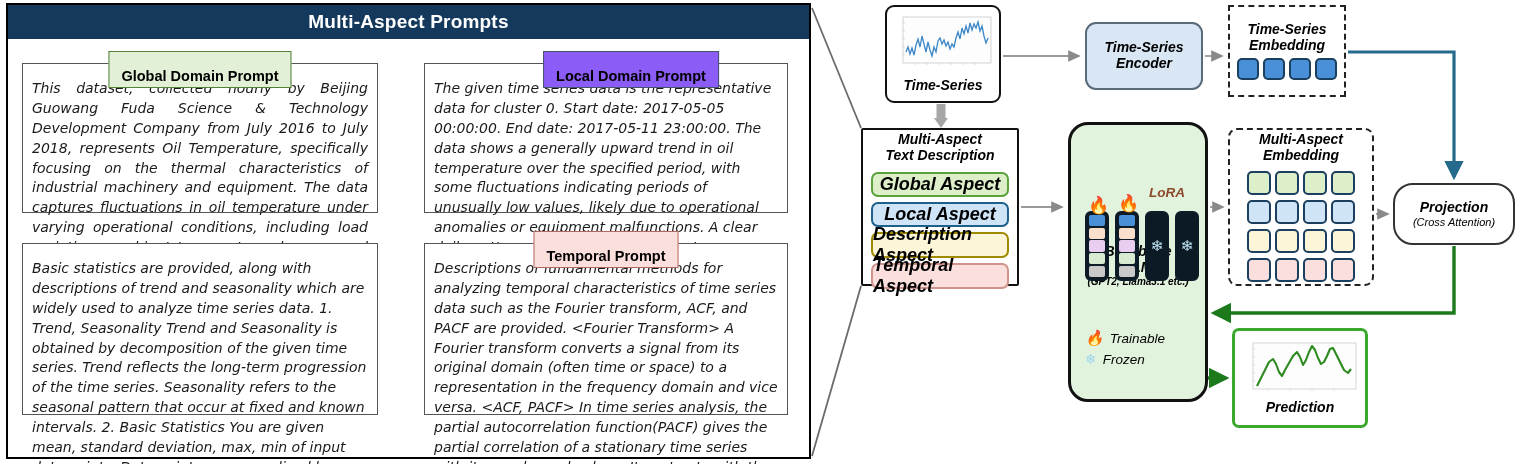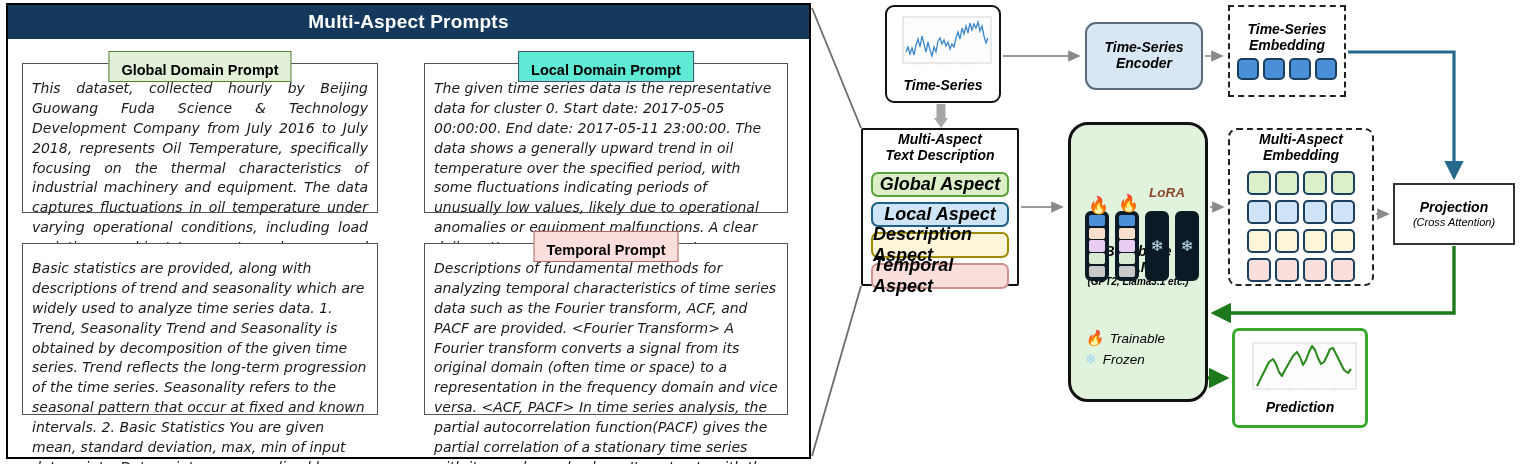--- a/index.html
+++ b/index.html
@@ -9,26 +9,26 @@
 
   
   #left-panel{left:6px;top:3px;width:805px;height:456px;border:2px solid #000;background:#fff;}
   #panel-title{left:8px;top:5px;width:801px;height:34px;background:#14395c;
       color:#fff;font-weight:bold;font-size:19px;display:flex;align-items:center;justify-content:center;
       letter-spacing:.2px;}
 
   .prompt-card{border:1.6px solid #555;background:#fff;}
   .prompt-head{position:absolute;top:-13px;left:50%;transform:translateX(-50%);
       border:1.6px solid #3f3f3f;font-weight:bold;font-size:14.5px;
-      padding:10px 12px 3px;white-space:nowrap;text-align:center;}
+      padding:16px 12px 3px;white-space:nowrap;text-align:center;}
   .prompt-body{font-style:italic;font-size:14px;line-height:1.42;
       text-align:justify;color:#1a1a1a;padding:15px 9px 6px 9px;
       font-family:"DejaVu Sans",sans-serif;}
   .h-green{background:#e3f0d8;border-color:#538135;}
-  .h-blue{background:#5eead4;border-color:#44546a;}
+  .h-blue{background:#8b5cf6;border-color:#44546a;margin-left:25px;}
   .h-yellow{background:#fdf2d4;border-color:#9f8200;}
   .h-pink{background:#fadfdc;border-color:#b06a63;}
 
   #card-global{left:22px;top:63px;width:356px;height:150px;}
   #card-local {left:424px;top:63px;width:364px;height:150px;}
   #card-stat  {left:22px;top:243px;width:356px;height:172px;}
   #card-temp  {left:424px;top:243px;width:364px;height:172px;}
 
   
   .rbox{border:2.4px solid #111;background:#fff;border-radius:9px;
@@ -71,21 +71,21 @@
   .flame{position:absolute;font-size:17px;line-height:1;}
   .snow{font-size:15px;color:#bfe2f5;}
   .legend-row{display:flex;align-items:center;gap:6px;font-style:italic;font-size:13.5px;
       font-weight:500;margin-top:4px;width:118px;}
 
   #ma-embed{left:1228px;top:128px;width:146px;height:158px;border:2px dashed #222;background:#fff;}
   .ecell{width:20px;height:20px;border-radius:5px;border:2px solid #1b3f5e;}
   .e-green{background:#dcefc8;} .e-blue{background:#cfe5f7;}
   .e-yellow{background:#fdf5d7;} .e-pink{background:#fadfdc;}
 
-  #projection{left:1393px;top:183px;width:122px;height:62px;border:2.2px solid #333;border-radius:0;}
+  #projection{left:1393px;top:183px;width:122px;height:62px;border:2.2px solid #333;border-radius:20px;}
 
   #prediction{left:1232px;top:328px;width:136px;height:100px;border:3px solid #3aa82d;
       border-radius:7px;background:#fff;padding:4px;}
   #pred-thumb{width:120px;height:60px;}
 
   svg.overlay{position:absolute;left:0;top:0;width:1521px;height:464px;pointer-events:none;}
 </style>
 </head>
 <body>
 

